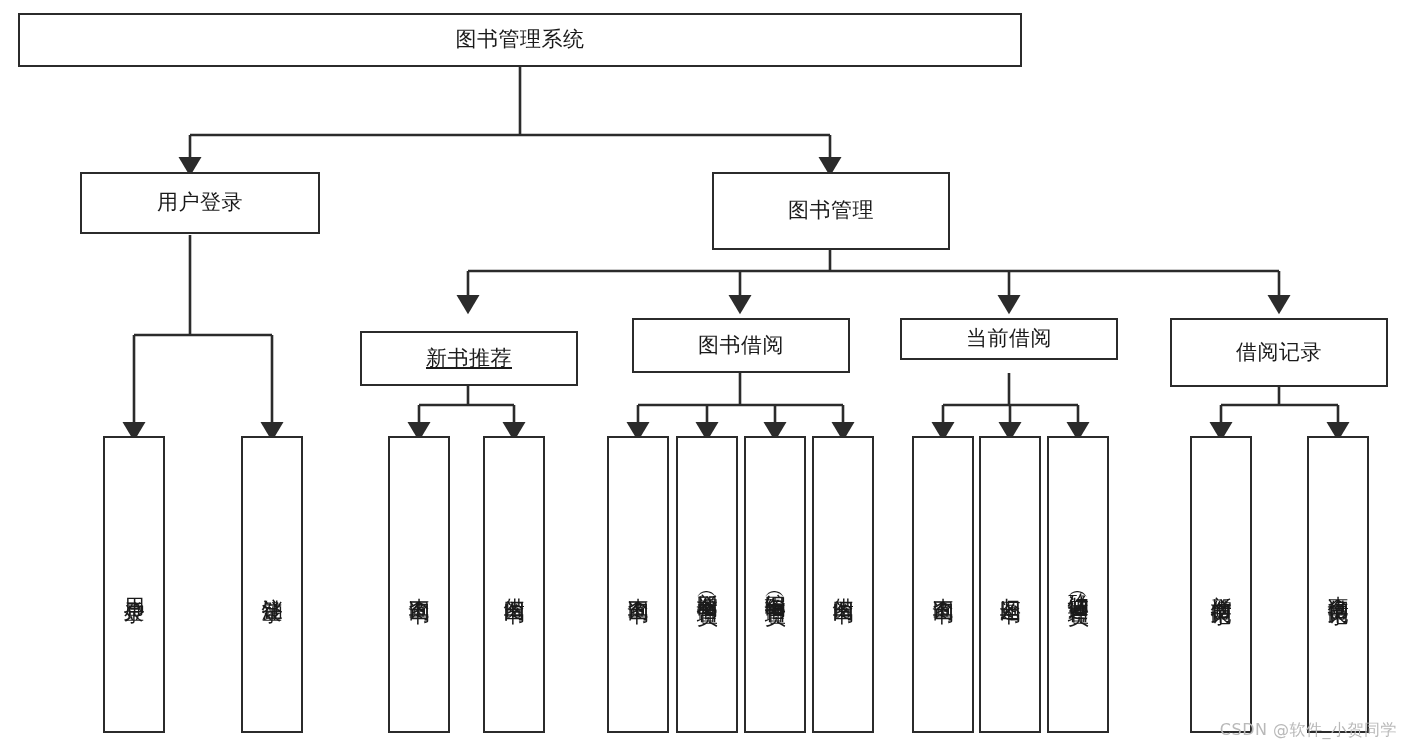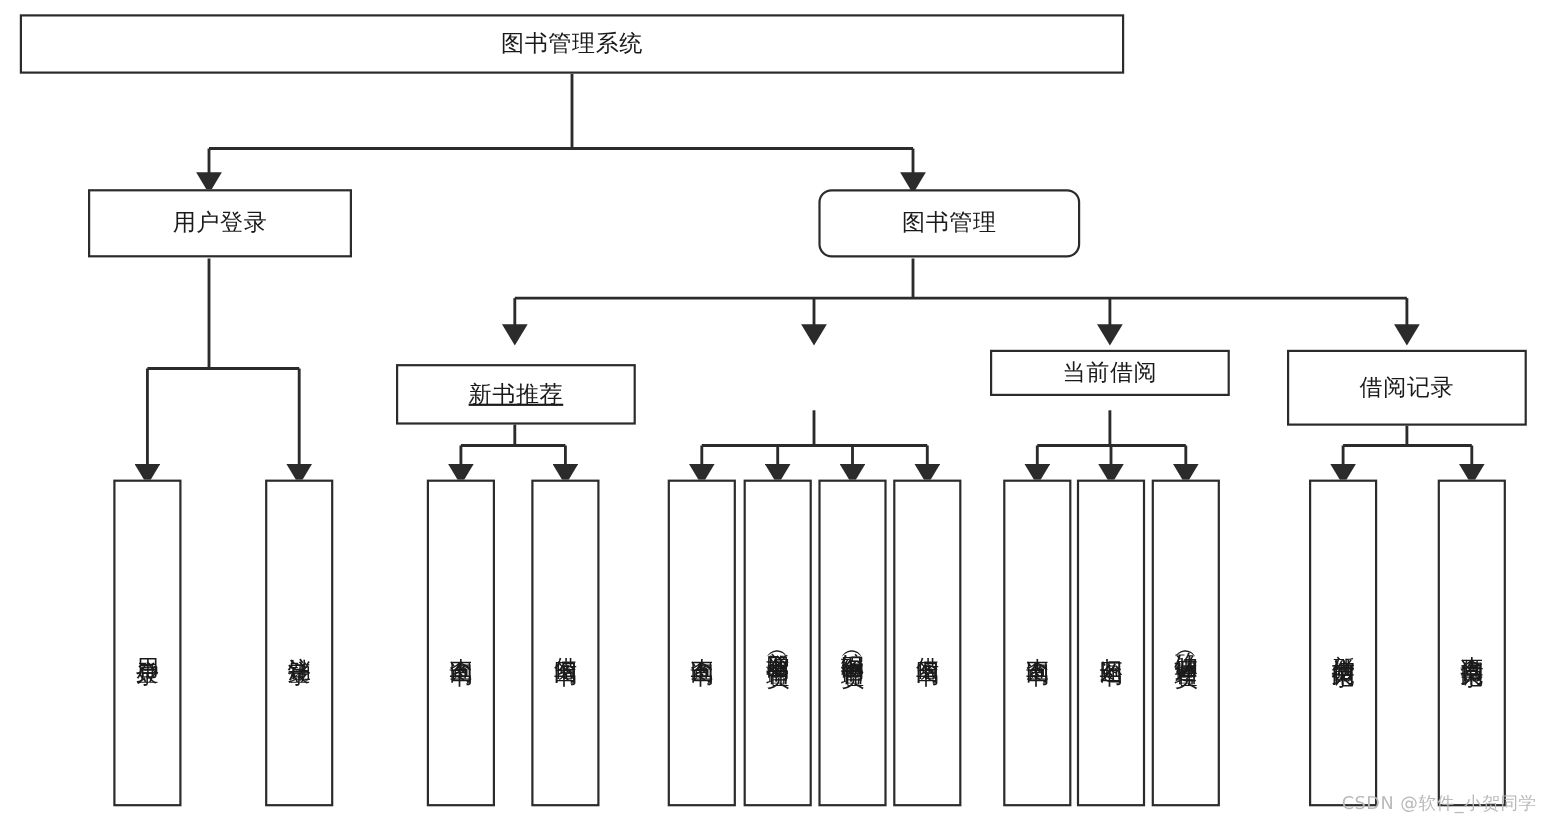--- a/index.html
+++ b/index.html
@@ -124,26 +124,29 @@
     </g>
   </svg>
 
   <div class="node node-h" style="left:18px; top:13px; width:1004px; height:54px;">
     <span>图书管理系统</span>
   </div>
 
   <div class="node node-h" style="left:80px; top:172px; width:240px; height:62px;">
     <span>用户登录</span>
   </div>
-  <div class="node node-h" style="left:744px; top:172px; width:238px; height:62px;border-radius:12px;">
+  <div class="node node-h" style="left:712px; top:172px; width:238px; height:78px;">
     <span>图书管理</span>
   </div>
 
   <div class="node node-h" style="left:360px; top:331px; width:218px; height:55px;text-decoration:underline;">
     <span>新书推荐</span>
+  </div>
+  <div class="node node-h" style="left:632px; top:318px; width:218px; height:55px;">
+    <span>图书借阅</span>
   </div>
   <div class="node node-h" style="left:900px; top:318px; width:218px; height:42px;">
     <span>当前借阅</span>
   </div>
   <div class="node node-h" style="left:1170px; top:318px; width:218px; height:69px;">
     <span>借阅记录</span>
   </div>
 
   <div class="node node-v" style="left:103px; top:436px; width:62px; height:297px;">
     <span>用户登录</span>

